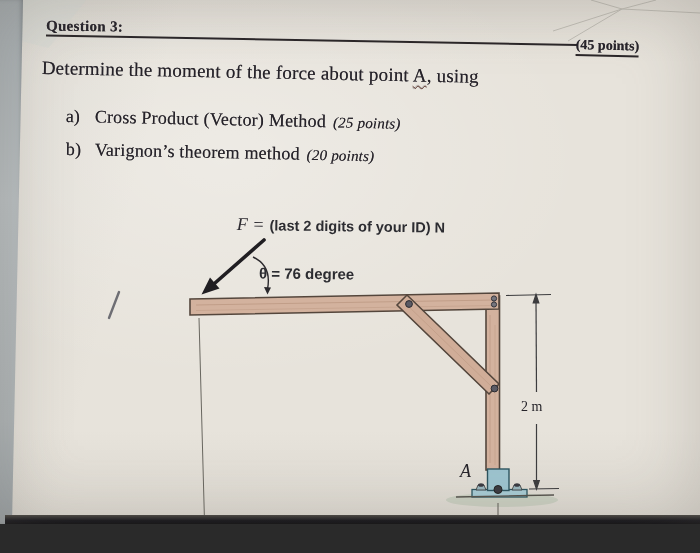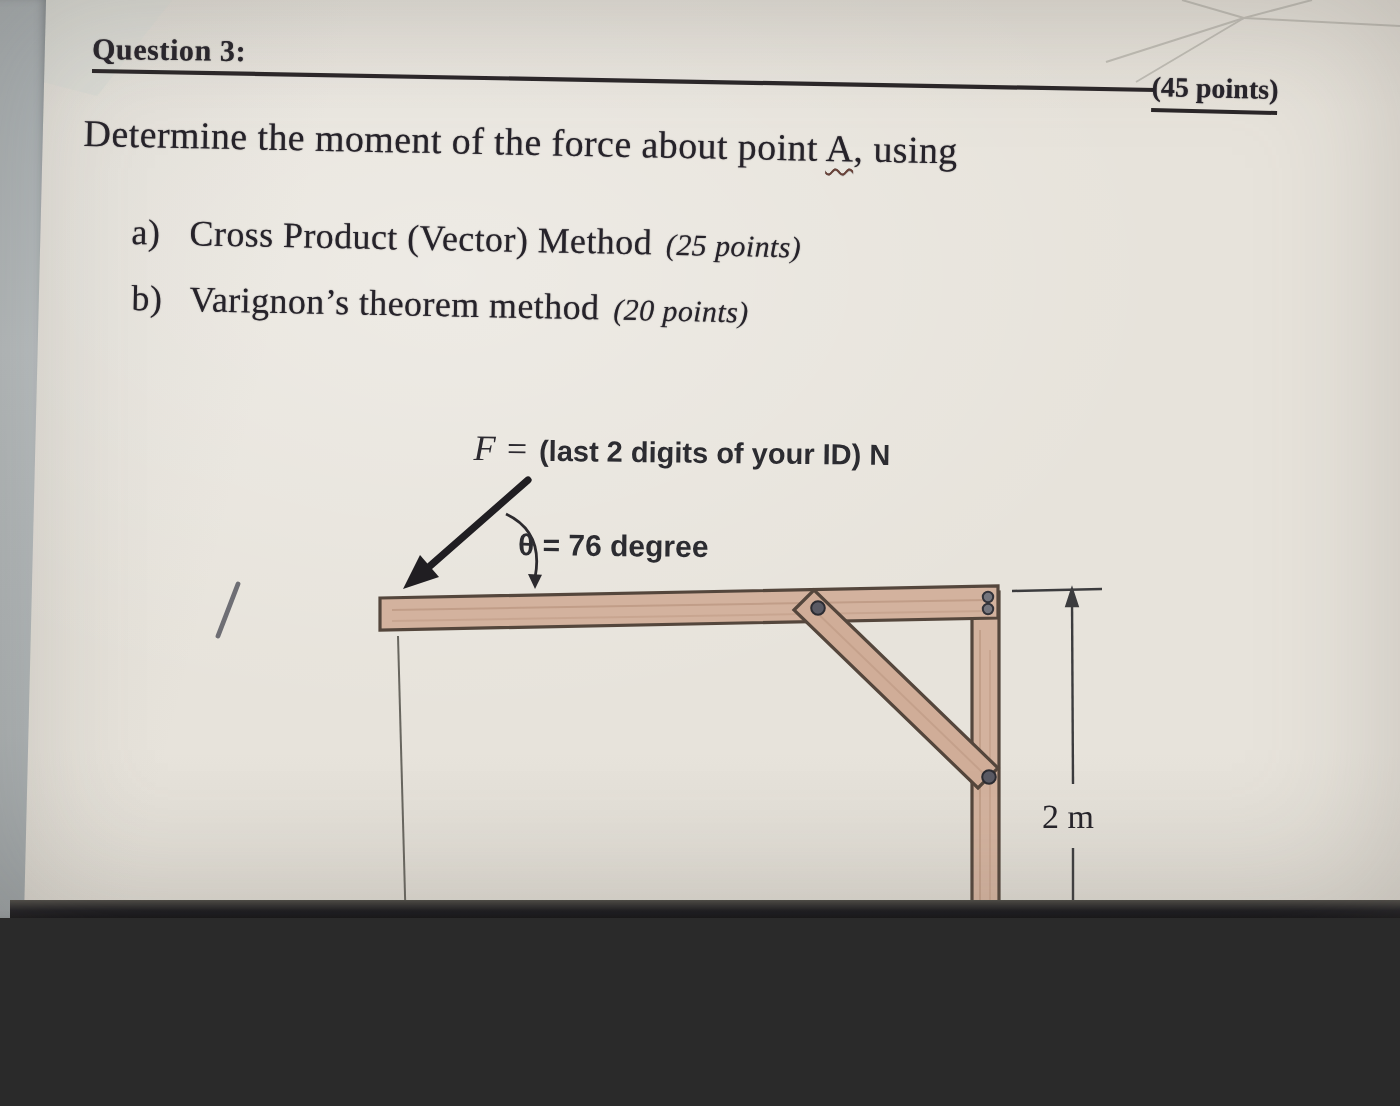--- a/index.html
+++ b/index.html
@@ -1,17 +1,17 @@
 <!DOCTYPE html>
 <html><head>
 <meta charset="utf-8">
 <style>
   html,body{margin:0;padding:0;background:#2a2a2a;}
   #photo{
-    position:relative;width:700px;height:459px;overflow:hidden;
+    position:relative;width:700px;height:524px;overflow:hidden;
     font-family:"Liberation Serif",serif;
     background:
       radial-gradient(ellipse 520px 320px at 32% 30%, rgba(255,255,255,.28), transparent 70%),
       linear-gradient(104deg, rgba(125,130,128,.12), transparent 22%),
       linear-gradient(0deg, rgba(150,148,140,.14), transparent 18%),
       linear-gradient(180deg, rgba(160,158,152,.10), transparent 12%),
       #e7e3db;
     filter: blur(.3px);
   }
   .abs{position:absolute;white-space:nowrap;}
@@ -26,21 +26,21 @@
   .q-item{font-size:18px;transform:rotate(1.15deg);transform-origin:left top;letter-spacing:.2px;}
   #item-a{left:66px;top:106px;}
   #item-b{left:66px;top:139px;}
   .q-item .lbl{display:inline-block;width:29px;}
   .q-item .pts{font-style:italic;font-size:15px;margin-left:7px;}
 
   #flabel{left:237px;top:214px;transform:rotate(.7deg);transform-origin:left top;}
   #flabel .fsym{font-style:italic;font-size:18px;color:#2c2a30;}
   #flabel .fval{font-size:14.5px;font-weight:600;color:#2c2c31;margin-left:5px;}
   #theta-label{left:259px;top:265px;font-size:15px;font-weight:600;color:#2c2c31;transform:rotate(.6deg);}
-  .dim-label{font-size:17px;color:#26242a;}
+  .dim-label{font-size:14px;color:#26242a;}
   #dim-2m{left:521px;top:399px;}
   #dim-3m{left:331px;top:519px;transform:rotate(-1.2deg);}
   #point-a-label{left:460px;top:461px;font-size:18px;font-style:italic;color:#26242a;}
 
   #fig{position:absolute;left:0;top:0;z-index:1;}
   .abs{z-index:2;}
   #paper-edge-left{
     position:absolute;left:0;top:0;bottom:0;width:24px;z-index:3;
     background:linear-gradient(180deg,#a4abae,#b8bec0 38%,#adb3b5 80%,#9aa1a4);
     clip-path:polygon(0 0,23px 0,12px 100%,0 100%);

